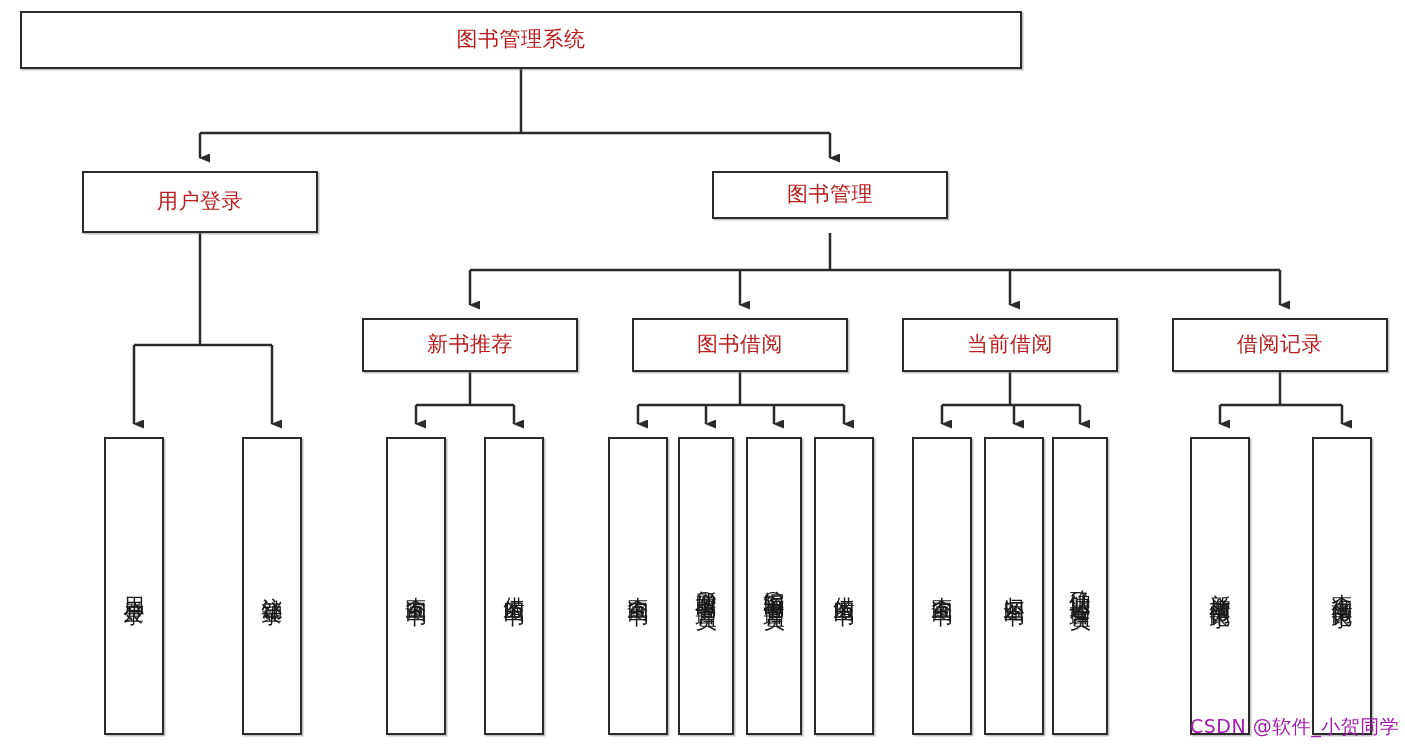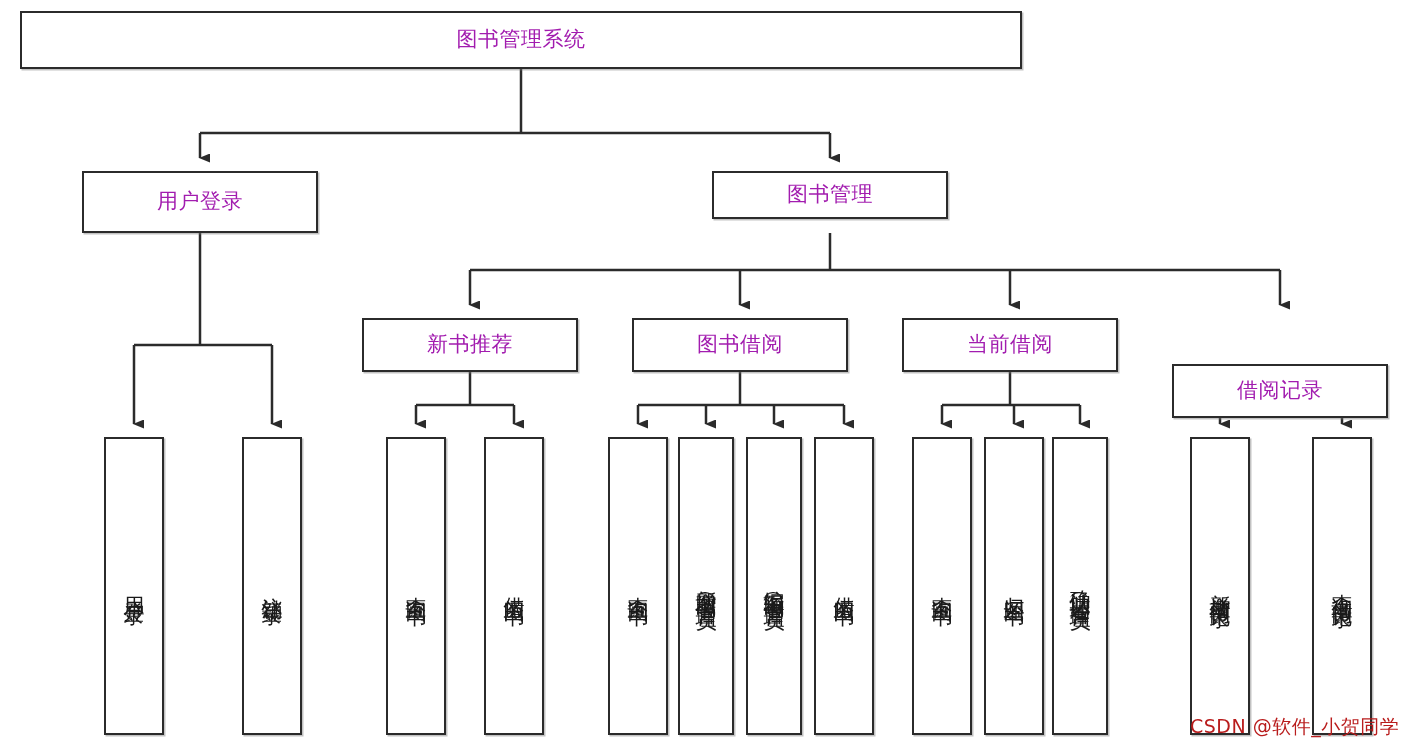--- a/index.html
+++ b/index.html
@@ -31,39 +31,39 @@
     box-sizing: border-box;
     background: #ffffff;
     border: 2.5px solid #2b2b2b;
     box-shadow: 1.5px 1.5px 0 rgba(120,120,120,0.45);
     display: flex;
     align-items: center;
     justify-content: center;
   }
   .node-label-h {
     font-size: 21px;
-    color: #a21caf;
+    color: #b91c1c;
     line-height: 1.2;
     white-space: nowrap;
     letter-spacing: 0.5px;
   }
   .node-label-v {
     font-size: 21px;
     color: #1a1a1a;
     writing-mode: vertical-rl;
     text-orientation: upright;
     letter-spacing: 3px;
     line-height: 1.05;
     white-space: nowrap;
     text-align: center;
   }
   .watermark {
     position: absolute;
     font-size: 19px;
-    color: #b91c1c;
+    color: #a21caf;
     white-space: nowrap;
     letter-spacing: 0.5px;
   }
 </style>
 </head>
 <body>
 
 <div id="diagram-root">
 
   <svg class="canvas" viewBox="0 0 1405 747" xmlns="http://www.w3.org/2000/svg">
@@ -141,21 +141,21 @@
 
   <div class="node-box" style="left:632px; top:318px; width:216px; height:54px;">
     <span class="node-label-h">图书借阅</span>
   </div>
   <div class="node-box" style="left:362px; top:318px; width:216px; height:54px;">
     <span class="node-label-h">新书推荐</span>
   </div>
   <div class="node-box" style="left:902px; top:318px; width:216px; height:54px;">
     <span class="node-label-h">当前借阅</span>
   </div>
-  <div class="node-box" style="left:1172px; top:318px; width:216px; height:54px;margin-top:46px;">
+  <div class="node-box" style="left:1172px; top:318px; width:216px; height:54px;">
     <span class="node-label-h">借阅记录</span>
   </div>
 
   <div class="node-box" style="left:104px; top:437px; width:60px; height:298px;">
     <span class="node-label-v">用户登录</span>
   </div>
   <div class="node-box" style="left:242px; top:437px; width:60px; height:298px;">
     <span class="node-label-v">注销登录</span>
   </div>
 

